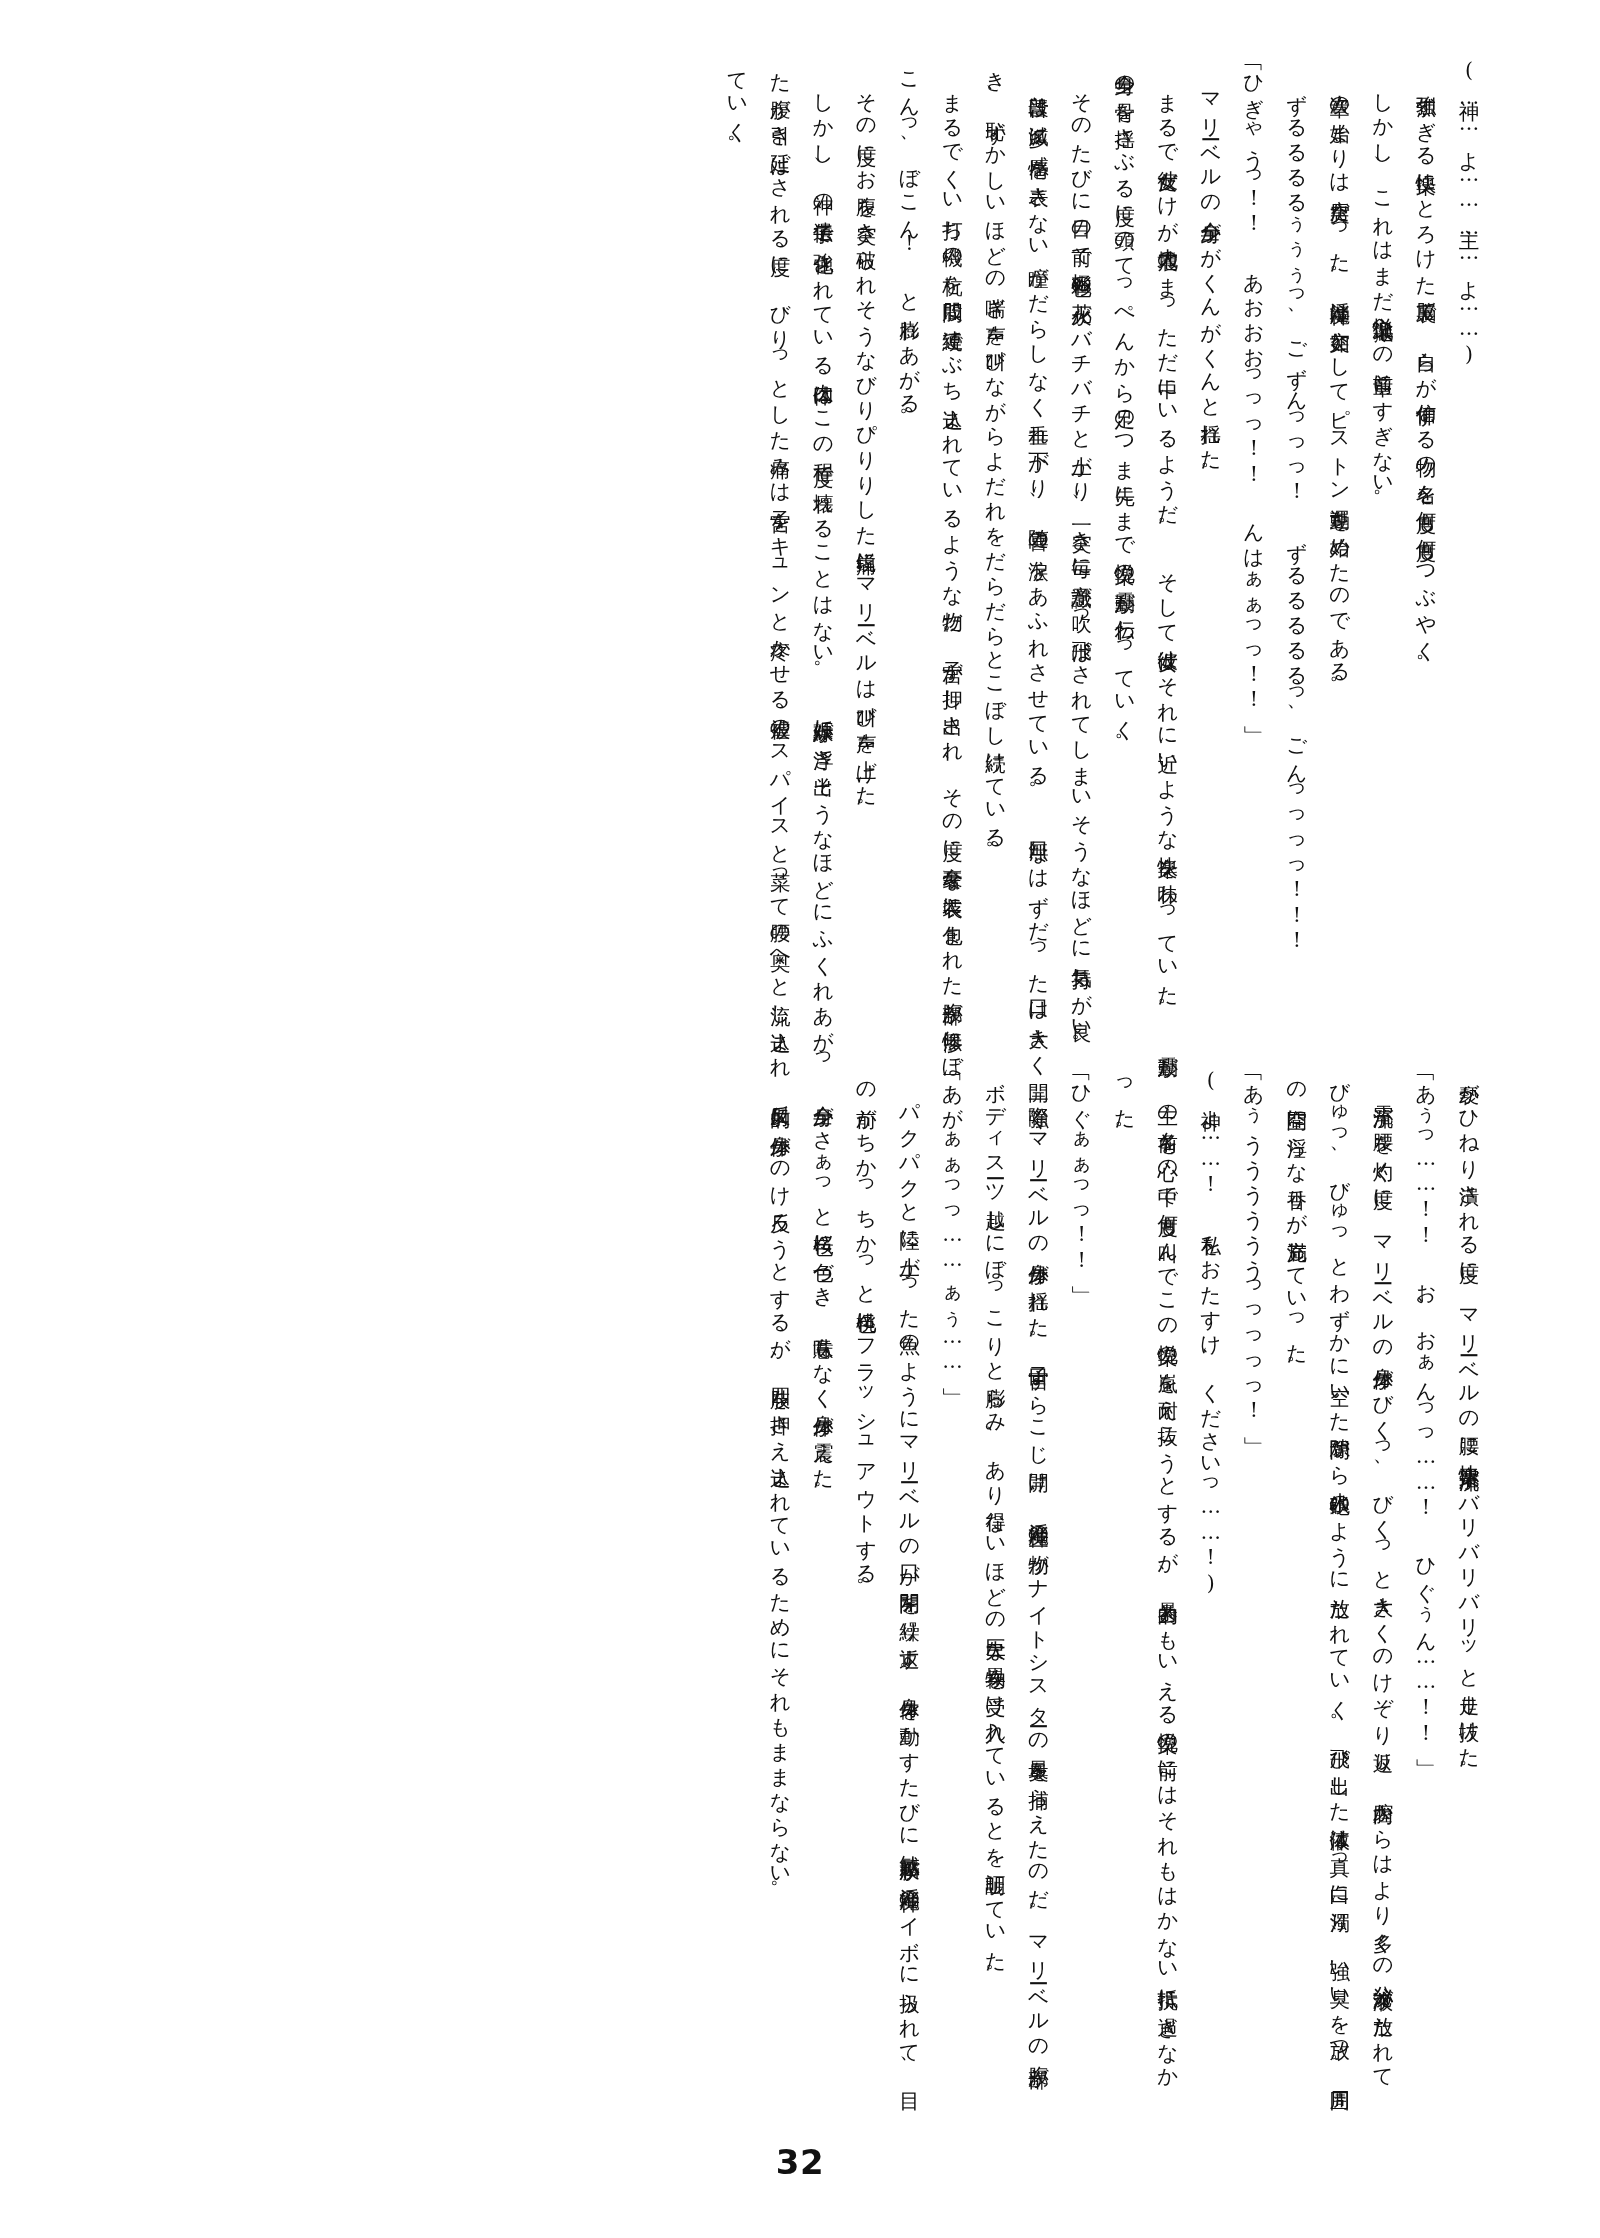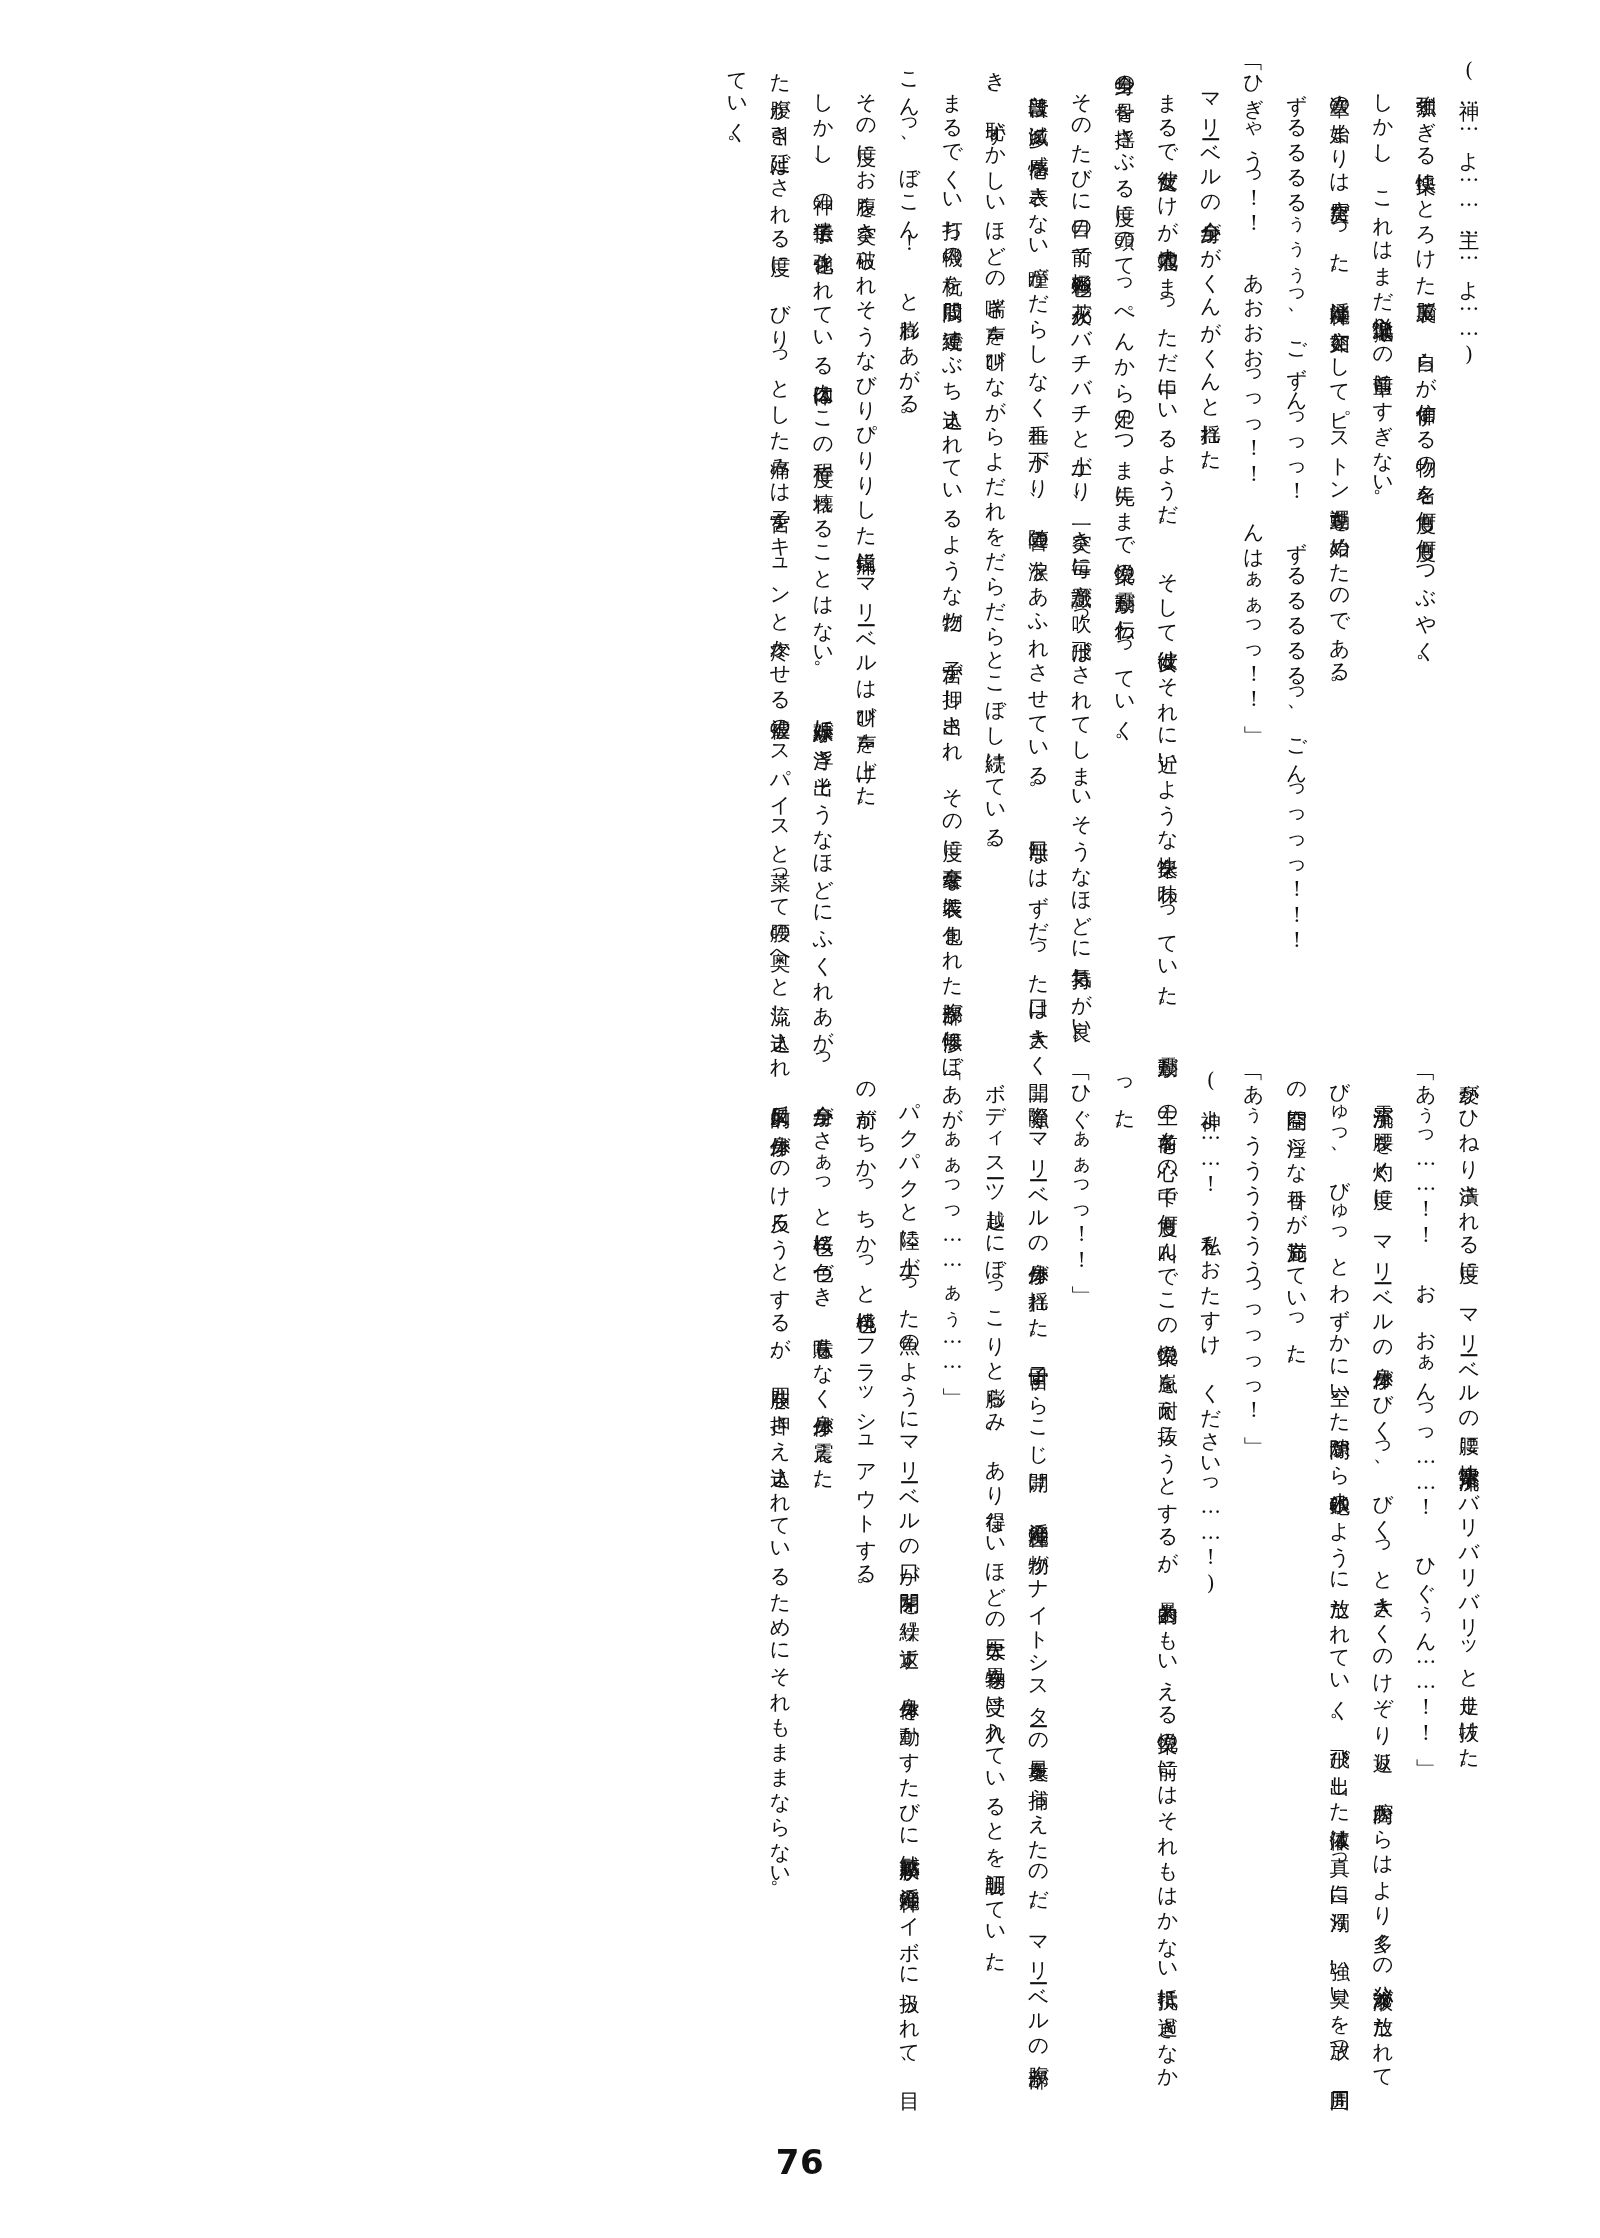--- a/index.html
+++ b/index.html
@@ -95,15 +95,15 @@
       <p class="para">まるで彼女だけが大地震のまっただ中にいるようだ。　そして彼女はそれに近いような快楽を味わっていた。　震動が全身の骨を揺さぶる度に頭のてっぺんから足のつま先にまで悦楽の震動が伝わっていく。</p>
       <p class="para">そのたびに目の前で極彩色の花火がバチバチと上がり、一突き毎に意識が吹っ飛ばされてしまいそうなほどに気持ちが良い。</p>
       <p class="para">普段は滅多に感情を表さない瞳がだらしなく垂れ下がり、随喜の涙をあふれさせている。　無口なはずだった口は大きく開き、恥ずかしいほどの喘ぎ声を叫びながらよだれをだらだらとこぼし続けている。</p>
       <p class="para">まるでくい打ち機の杭を股間に連続でぶち込まれているような物だ。子宮が押し出され、その度に豪奢な衣装に包まれた腹部が無惨にぼこんっ、ぼこん!　と膨れあがる。</p>
       <p class="para">その度にお腹を突き破られそうなびりぴりりした鋭痛にマリーベルは叫び声を上げた。</p>
       <p class="para">しかし、神の遺伝子で強化されている肉体はこの程度で壊れることはない。　妊娠線が浮き出そうなほどにふくれあがった腹が引き延ばされる度に、びりっとした痛みは子宮をキュンと疼かせる被虐のスパイスと菜って腰の奥へと流し込まれていく。</p>
     </div>
 
   </div>
 
-  <div class="page-number">76</div>
+  <div class="page-number">32</div>
 
 </div>
 
 </body></html>

